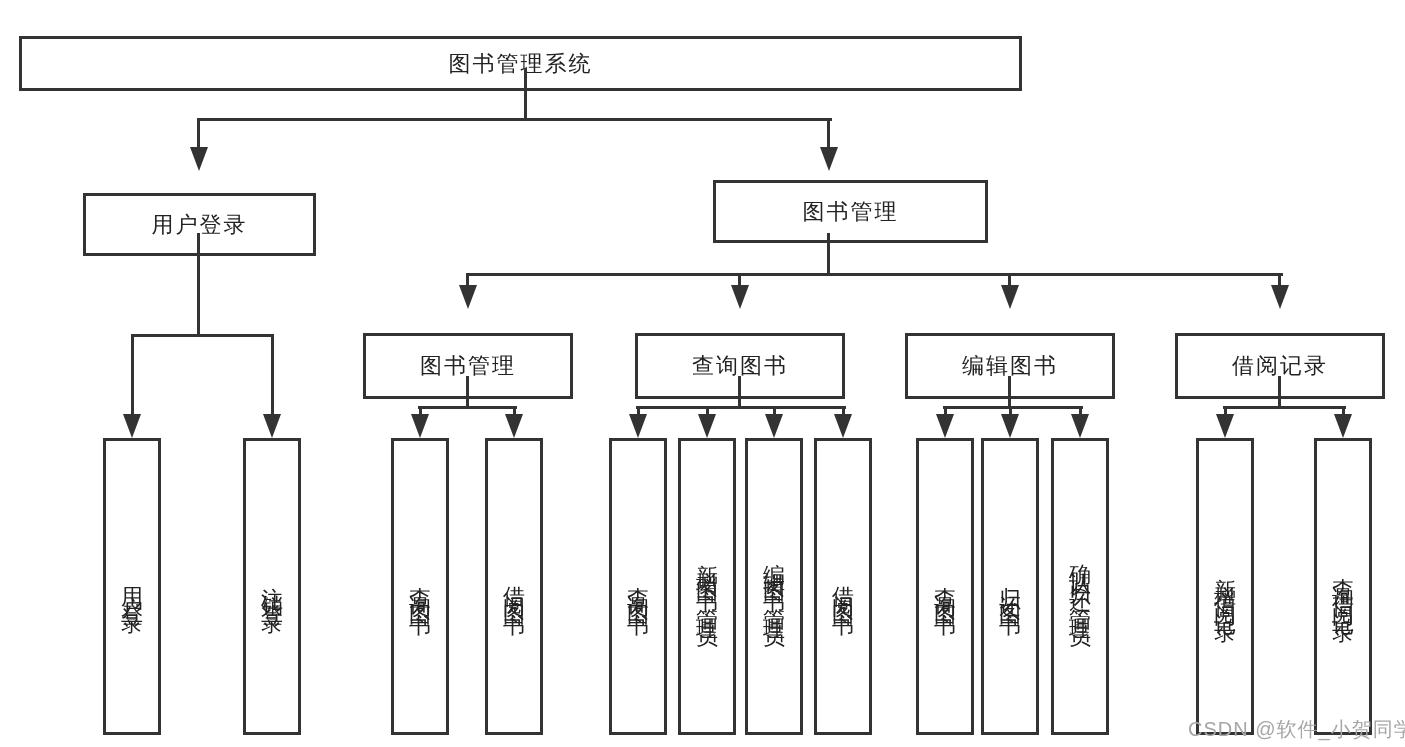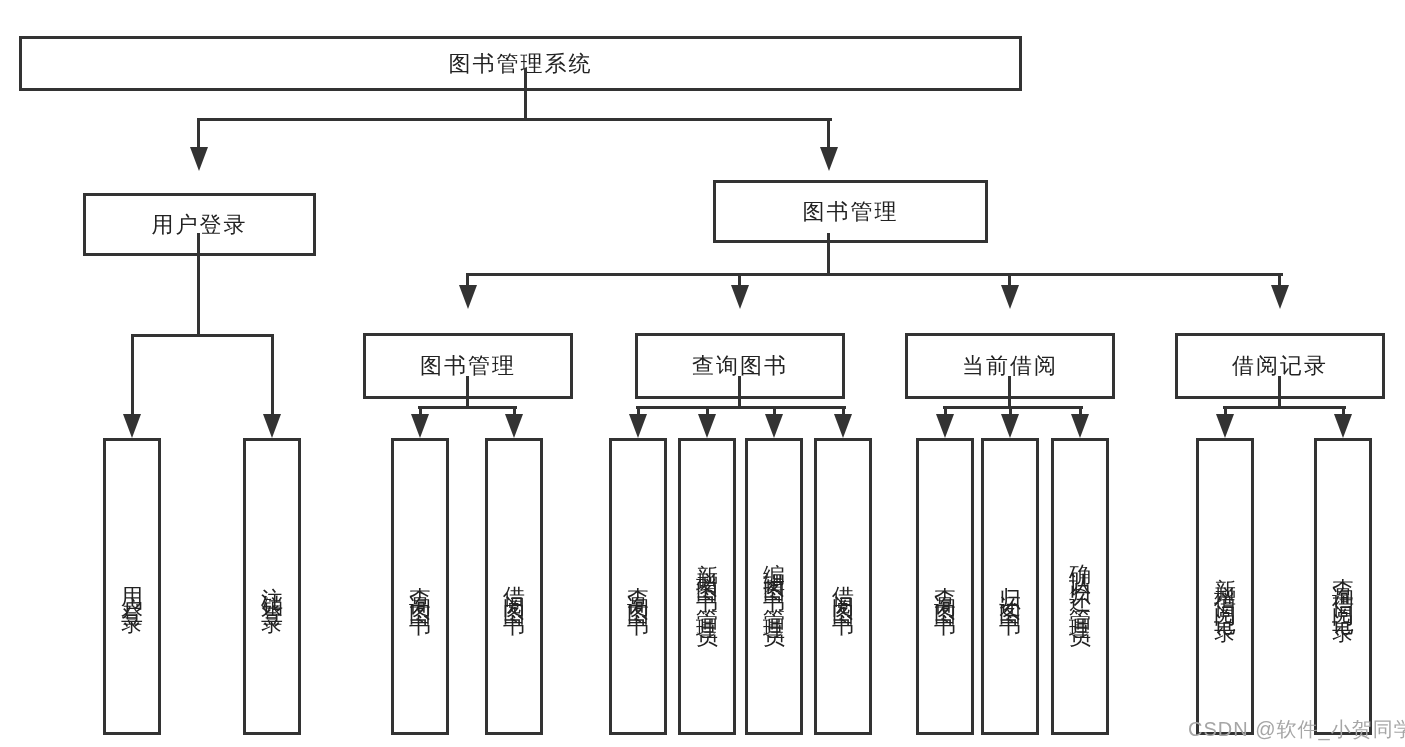--- a/index.html
+++ b/index.html
@@ -91,21 +91,21 @@
   <div class="vline" style="left:738px;top:273px;height:16px"></div>
   <div class="vline" style="left:1008px;top:273px;height:16px"></div>
   <div class="vline" style="left:1278px;top:273px;height:16px"></div>
   <div class="arrowhead" style="left:459px;top:285px"></div>
   <div class="arrowhead" style="left:731px;top:285px"></div>
   <div class="arrowhead" style="left:1001px;top:285px"></div>
   <div class="arrowhead" style="left:1271px;top:285px"></div>
 
   <div class="box" style="left:363px;top:310px;width:210px;height:66px">图书管理</div>
   <div class="box" style="left:635px;top:310px;width:210px;height:66px">查询图书</div>
-  <div class="box" style="left:905px;top:310px;width:210px;height:66px">当前借阅</div>
+  <div class="box" style="left:905px;top:310px;width:210px;height:66px">编辑图书</div>
   <div class="box" style="left:1175px;top:310px;width:210px;height:66px">借阅记录</div>
 
   <div class="vline" style="left:466px;top:376px;height:33px"></div>
   <div class="vline" style="left:738px;top:376px;height:33px"></div>
   <div class="vline" style="left:1008px;top:376px;height:33px"></div>
   <div class="vline" style="left:1278px;top:376px;height:33px"></div>
 
   <div class="hline" style="left:418px;top:406px;width:99px"></div>
   <div class="hline" style="left:636px;top:406px;width:210px"></div>
   <div class="hline" style="left:943px;top:406px;width:140px"></div>

